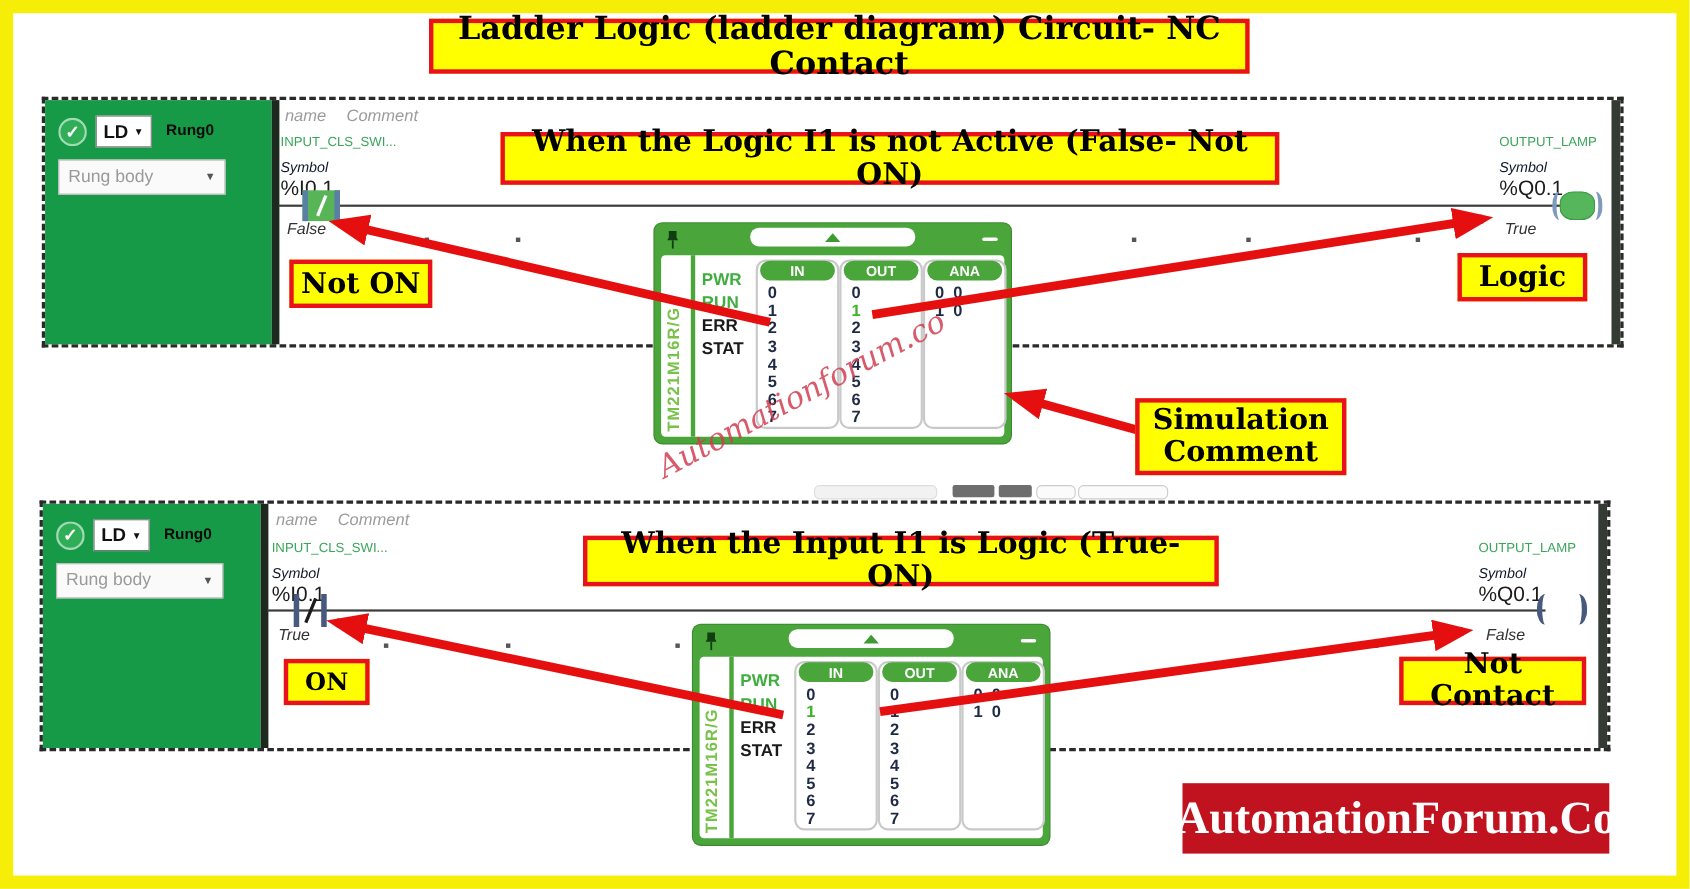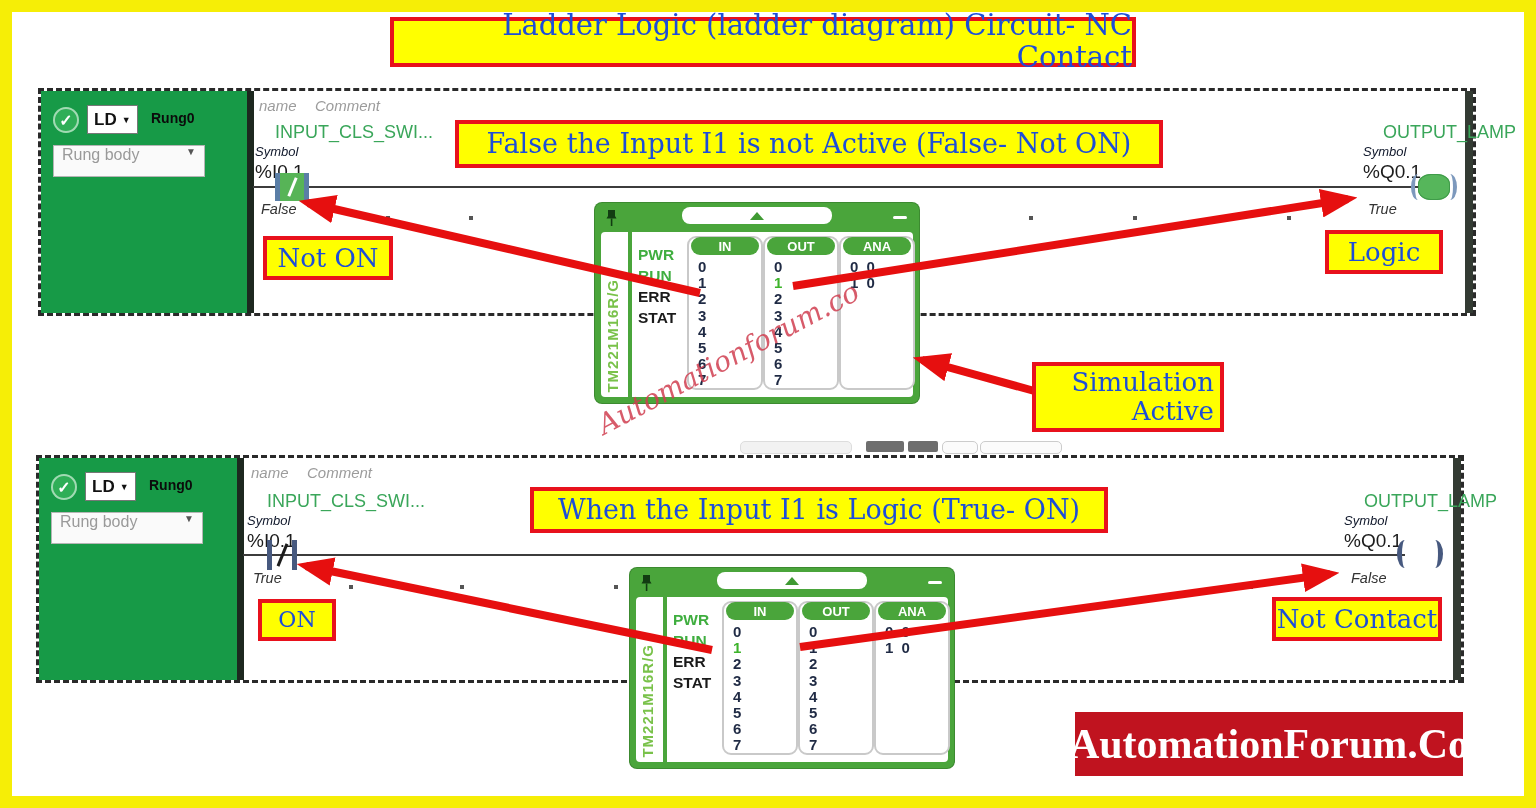--- a/index.html
+++ b/index.html
@@ -2,41 +2,41 @@
 <html><head>
 <meta charset="utf-8">
 <style>
   html,body{margin:0;padding:0;}
   body{width:1536px;height:808px;position:relative;background:#f6ee06;
        font-family:"Liberation Sans",sans-serif;overflow:hidden;}
   .page{position:absolute;left:12px;top:12px;right:12px;bottom:12px;background:#ffffff;}
   .abs{position:absolute;}
 
   
-  .banner{position:absolute;background:#ffff00;border:4px solid #e8111c;color:#1d4ed8;
-          font-family:"DejaVu Serif",serif;font-weight:normal;text-align:right;
+  .banner{position:absolute;background:#ffff00;border:4px solid #e8111c;color:#000000;
+          font-family:"DejaVu Serif",serif;font-weight:bold;text-align:center;
           display:flex;align-items:center;justify-content:center;z-index:7;line-height:1.1;}
 
   
   .rung{position:absolute;background:#fff;border:3px dashed #2a2a2a;z-index:1;}
   .green-panel{position:absolute;left:0;top:0;bottom:0;background:#179a47;}
   .panel-divider{position:absolute;top:0;bottom:0;width:7px;background:#1d281f;}
   .right-bar{position:absolute;top:0;bottom:0;right:0;width:8px;background:#333b33;}
   .check-circle{position:absolute;width:26px;height:26px;border-radius:50%;background:#2fae57;
         color:#fff;font-weight:bold;font-size:16px;display:flex;align-items:center;justify-content:center;
         box-shadow:0 0 0 2px rgba(255,255,255,.55) inset;}
   .ld-btn{position:absolute;background:#fff;border:1px solid #777;color:#111;font-weight:bold;
         font-size:17px;display:flex;align-items:center;justify-content:center;gap:5px;padding:0 6px;}
   .ld-btn .dd{font-size:9px;color:#111;}
   .rung-title{position:absolute;color:#0b0b0b;font-weight:bold;font-size:14px;}
   .body-select{position:absolute;background:#fafafa;border:1px solid #b5b5b5;color:#9a9a9a;
-        font-size:16px;display:flex;justify-content:space-between;padding:0 8px;}
+        font-size:16px;display:flex;align-items:center;justify-content:space-between;padding:0 8px;}
   .body-select .dd{font-size:10px;color:#555;}
   .hdr{color:#9c9c9c;font-style:italic;font-size:15px;}
-  .tag{color:#3aa65a;font-size:18px;padding-left:20px;}
+  .tag{color:#3aa65a;font-size:12px;}
   .sym{color:#0f172a;font-style:italic;font-size:13px;}
   .addr{color:#1c1c1c;font-size:19px;}
   .state{color:#333;font-style:italic;font-size:14.5px;}
   .wire{position:absolute;height:2px;background:#3c3c3c;}
   .handle{position:absolute;width:4px;height:4px;background:#555;}
 
   
   .contact-on{position:absolute;width:24px;height:28px;background:#57b457;
         border-left:5px solid #5a7ea6;border-right:5px solid #5a7ea6;display:flex;
         align-items:center;justify-content:center;}
@@ -332,30 +332,30 @@
     </marker>
   </defs>
   <line x1="700" y1="293" x2="308" y2="203" stroke="#e60f0f" stroke-width="8" marker-end="url(#ah)"></line>
   <line x1="793" y1="286" x2="1348" y2="199" stroke="#e60f0f" stroke-width="8" marker-end="url(#ah)"></line>
   <line x1="1038" y1="392" x2="922" y2="360" stroke="#e60f0f" stroke-width="8" marker-end="url(#ah)"></line>
   <line x1="712" y1="650" x2="306" y2="566" stroke="#e60f0f" stroke-width="8" marker-end="url(#ah)"></line>
   <line x1="800" y1="647" x2="1330" y2="574" stroke="#e60f0f" stroke-width="8" marker-end="url(#ah)"></line>
 </svg>
 
 <div class="banner" style="left:455px;top:120px;width:700px;height:40px;font-size:27px;">
-  <span>False the Input I1 is not Active (False- Not ON)</span>
+  <span>When the Logic I1 is not Active (False- Not ON)</span>
 </div>
 <div class="banner" style="left:263px;top:236px;width:122px;height:36px;font-size:26px;">
   <span>Not ON</span>
 </div>
 <div class="banner" style="left:1325px;top:230px;width:110px;height:36px;font-size:26px;">
   <span>Logic</span>
 </div>
 <div class="banner" style="left:1032px;top:362px;width:172px;height:62px;font-size:26px;padding:0 6px;">
-  <span>Simulation Active</span>
+  <span>Simulation Comment</span>
 </div>
 <div class="banner" style="left:530px;top:487px;width:570px;height:38px;font-size:27px;">
   <span>When the Input I1 is Logic (True- ON)</span>
 </div>
 <div class="banner" style="left:258px;top:599px;width:70px;height:34px;font-size:22px;">
   <span>ON</span>
 </div>
 <div class="banner" style="left:1272px;top:597px;width:162px;height:36px;font-size:26px;">
   <span>Not Contact</span>
 </div>

